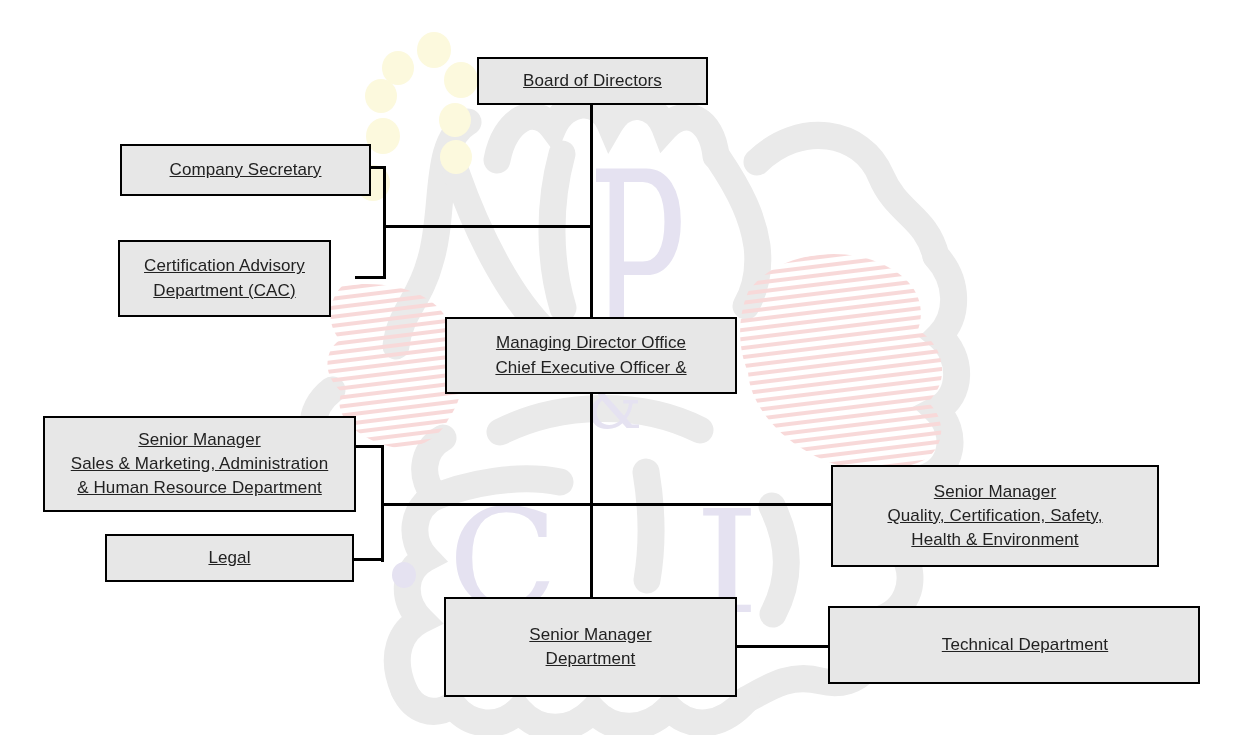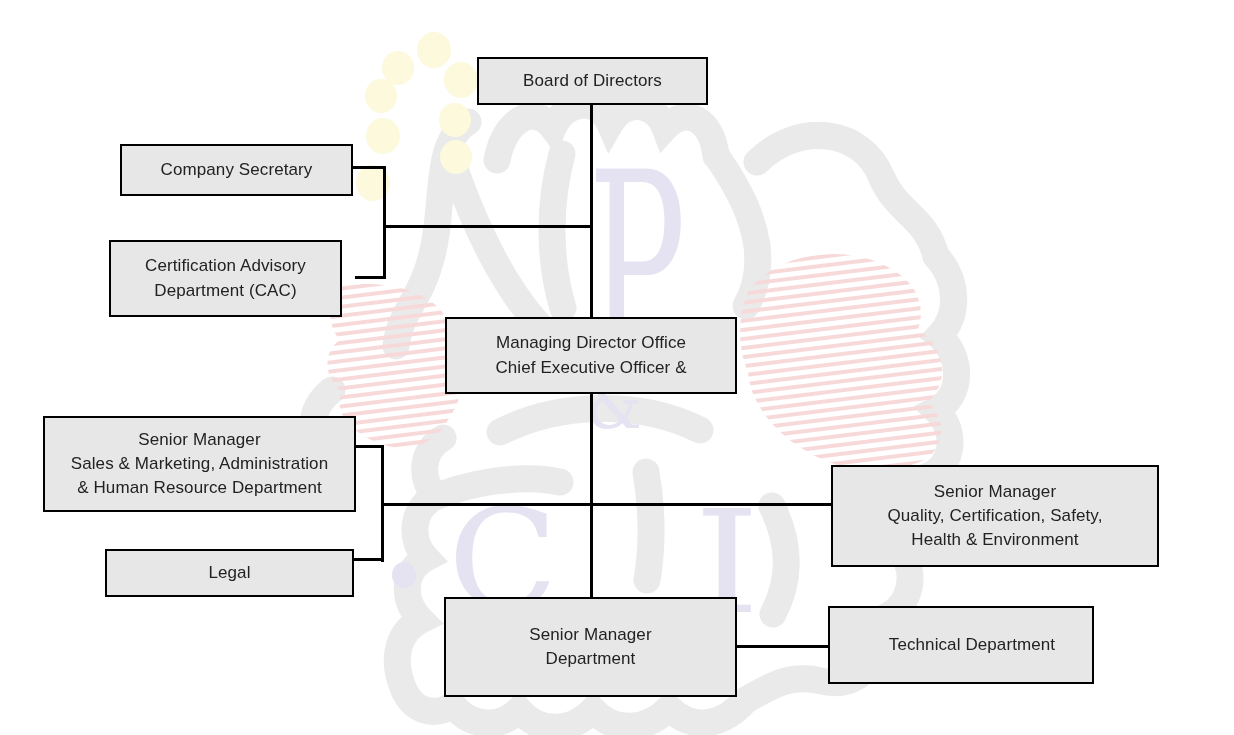--- a/index.html
+++ b/index.html
@@ -20,21 +20,21 @@
     position:absolute;z-index:2;
     background:var(--node-fill,#e7e7e7);
     border:2.5px solid var(--node-border,#000);
     box-sizing:border-box;
     display:flex;flex-direction:column;justify-content:center;align-items:center;
     text-align:center;
     color:#222222;
     font-size:17px;line-height:1.42;
     letter-spacing:0.1px;
   }
-  .node .ln{white-space:nowrap;}
+  .node .ln{white-space:nowrap;text-decoration:underline;}
 </style>
 </head>
 <body>
 
 <div class="stage">
 
   <svg class="watermark" viewBox="0 0 1234 735" aria-hidden="true">
     <defs>
       <pattern id="pstripe" width="10" height="9" patternUnits="userSpaceOnUse" patternTransform="rotate(-7)">
         <rect x="0" y="2" width="10" height="4" fill="#f8d9d9"></rect>
@@ -91,52 +91,52 @@
   <div class="connector" style="left:356px;top:445px;width:28px;height:3px;"></div>
   <div class="connector" style="left:381px;top:445px;width:3px;height:117px;"></div>
   <div class="connector" style="left:354px;top:558px;width:30px;height:3px;"></div>
   <div class="connector" style="left:381px;top:503px;width:450px;height:3px;"></div>
   <div class="connector" style="left:737px;top:645px;width:91px;height:3px;"></div>
 
   <div class="node" style="left:477px;top:57px;width:231px;height:48px;">
     <div class="ln">Board of Directors</div>
   </div>
 
-  <div class="node" style="left:120px;top:144px;width:233px;height:52px;">
+  <div class="node" style="left:120px;top:144px;width:251px;height:52px;">
     <div class="ln">Company Secretary</div>
   </div>
 
-  <div class="node" style="left:109px;top:240px;width:233px;height:77px;">
+  <div class="node" style="left:118px;top:240px;width:213px;height:77px;">
     <div class="ln">Certification Advisory</div>
     <div class="ln">Department (CAC)</div>
   </div>
 
   <div class="node" style="left:445px;top:317px;width:292px;height:77px;">
     <div class="ln">Managing Director Office</div>
     <div class="ln">Chief Executive Officer &amp;</div>
   </div>
 
   <div class="node" style="left:43px;top:416px;width:313px;height:96px;">
     <div class="ln">Senior Manager</div>
     <div class="ln">Sales &amp; Marketing, Administration</div>
     <div class="ln">&amp; Human Resource Department</div>
   </div>
 
-  <div class="node" style="left:105px;top:549px;width:249px;height:48px;">
+  <div class="node" style="left:105px;top:534px;width:249px;height:48px;">
     <div class="ln">Legal</div>
   </div>
 
   <div class="node" style="left:831px;top:465px;width:328px;height:102px;">
     <div class="ln">Senior Manager</div>
     <div class="ln">Quality, Certification, Safety,</div>
     <div class="ln">Health &amp; Environment</div>
   </div>
 
   <div class="node" style="left:444px;top:597px;width:293px;height:100px;">
     <div class="ln">Senior Manager</div>
     <div class="ln">Department</div>
   </div>
 
-  <div class="node" style="left:828px;top:606px;width:266px;height:78px;padding-left:22px;">
+  <div class="node" style="left:828px;top:606px;width:372px;height:78px;padding-left:22px;">
     <div class="ln">Technical Department</div>
   </div>
 
 </div>
 
 </body></html>

